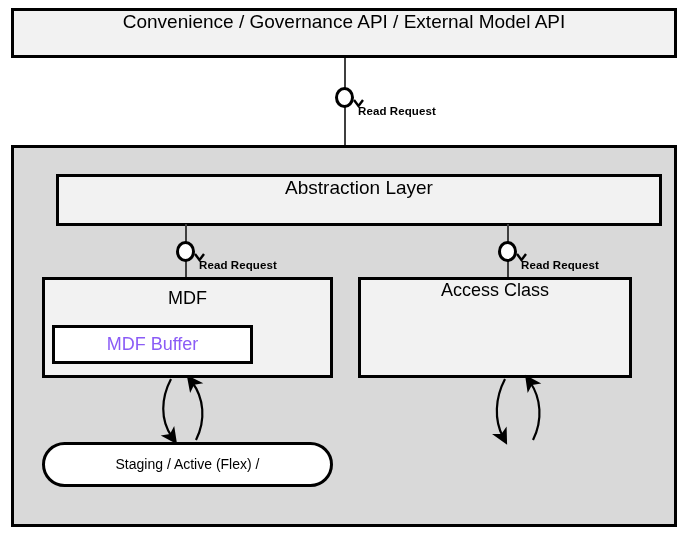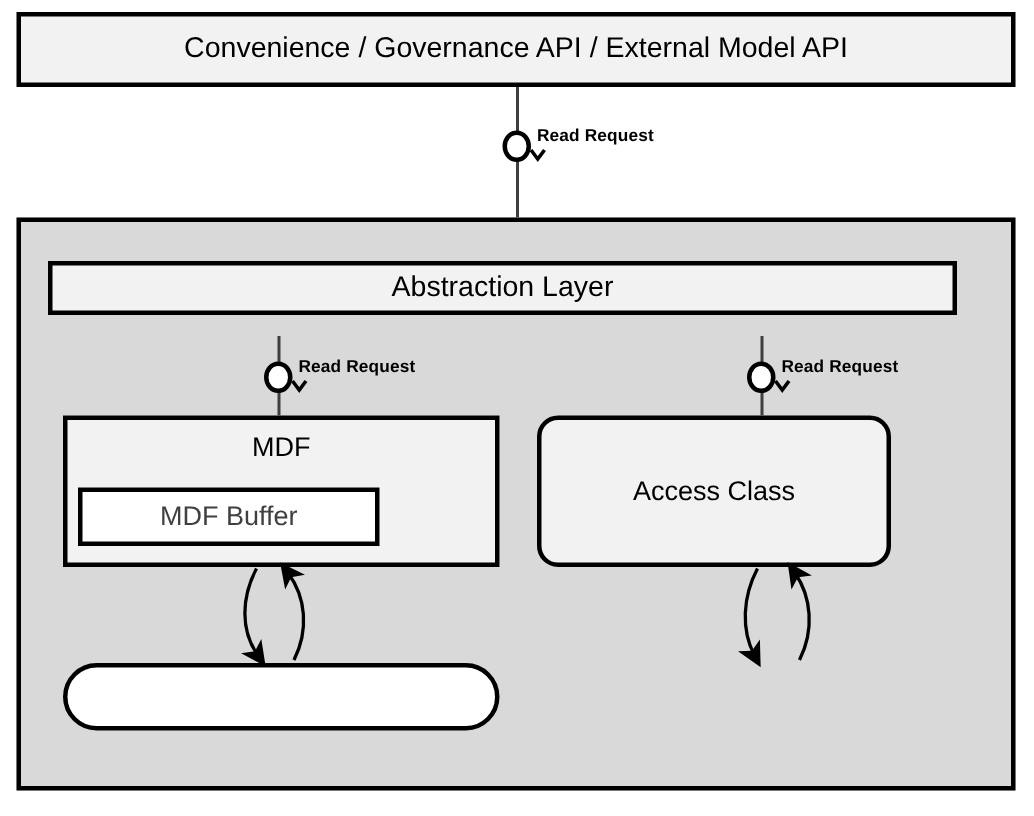--- a/index.html
+++ b/index.html
@@ -18,21 +18,20 @@
     overflow: hidden;
   }
 
   
   .box {
     position: absolute;
     box-sizing: border-box;
     border: 3px solid #000000;
     background: #f2f2f2;
     display: flex;
-    align-items: center;
     justify-content: center;
     text-align: center;
     color: #000000;
   }
 
   #api-box {
     left: 11px;
     top: 8px;
     width: 666px;
     height: 50px;
@@ -44,24 +43,24 @@
     top: 145px;
     width: 666px;
     height: 382px;
     background: #d9d9d9;
     border: 3px solid #000000;
     box-sizing: border-box;
     position: absolute;
   }
 
   #abstraction-box {
-    left: 32px;
+    left: 56px;
     top: 174px;
     width: 606px;
-    height: 36px;
+    height: 52px;
     font-size: 19px;
   }
 
   #mdf-box {
     left: 42px;
     top: 277px;
     width: 291px;
     height: 101px;
     display: block;
     padding: 16px;
@@ -80,30 +79,29 @@
     top: 45px;
     width: 201px;
     height: 39px;
     box-sizing: border-box;
     border: 3px solid #000000;
     background: #ffffff;
     display: flex;
     align-items: center;
     justify-content: center;
     font-size: 18px;
-    color: #404040;
+    color: #8b5cf6;
   }
 
   #access-class-box {
     left: 358px;
     top: 277px;
-    width: 236px;
+    width: 274px;
     height: 101px;
     font-size: 18px;
-    border-radius: 14px;
   }
 
   
   .store {
     position: absolute;
     box-sizing: border-box;
     border: 3px solid #000000;
     background: #ffffff;
     border-radius: 24px;
     display: flex;
@@ -146,20 +144,21 @@
     border-color: #000000;
     background: #ffffff;
   }
   .req-label {
     position: absolute;
     font-size: 11.5px;
     font-weight: bold;
     color: #000000;
     white-space: nowrap;
     letter-spacing: 0.1px;
+    margin-top: 20px;
   }
 
   svg.overlay {
     position: absolute;
     left: 0;
     top: 0;
     width: 689px;
     height: 544px;
     pointer-events: none;
   }
@@ -185,21 +184,21 @@
       <span>MDF Buffer</span>
     </div>
   </div>
 
   <div class="box" id="access-class-box">
     <span>Access Class</span>
   </div>
 
   <div class="store" id="store-left">
     <span>
-      <br>
+      <span>Staging / Active (Flex) /</span><br>
     </span>
   </div>
 
 
   <div class="vline" style="left:344px; top:58px; height:87px;"></div>
   <div class="socket socket-dark" style="left:335px; top:87px;"></div>
   <div class="req-label" style="left:358px; top:85px;">Read Request</div>
 
   <div class="vline" style="left:185px; top:224px; height:53px;"></div>
   <div class="socket socket-dark" style="left:176px; top:241px;"></div>

